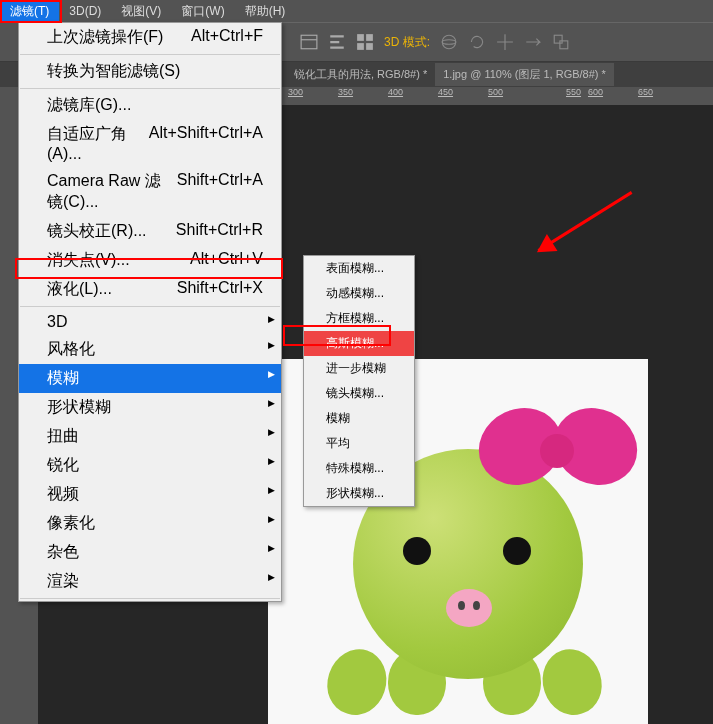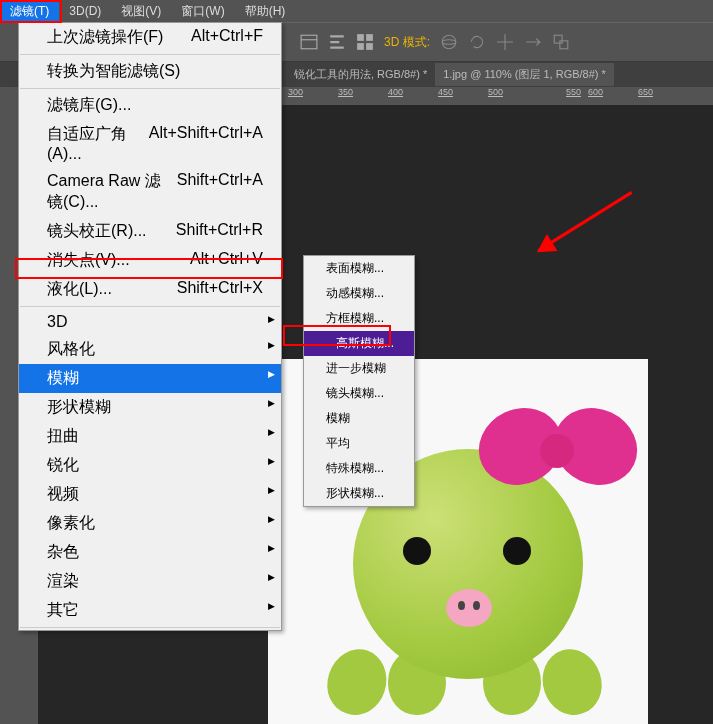--- a/index.html
+++ b/index.html
@@ -23,21 +23,21 @@
 .image { position:absolute; left:230px; top:254px; width:380px; height:365px; background:#f8f8f8; overflow:hidden;}
 
 .dropdown { position:absolute; left:18px; top:22px; width:264px; background:#f0f0f0; border:1px solid #999; font-size:16px; box-shadow:2px 2px 4px rgba(0,0,0,.3);}
 .dropdown .row { display:flex; justify-content:space-between; padding:4px 18px 4px 28px; cursor:default; position:relative;}
 .dropdown .row.selected { background:#1473e6; color:#fff;}
 .dropdown .sep { height:1px; background:#ccc; margin:2px 1px;}
 .dropdown .arrow::after{content:"▶"; font-size:9px; position:absolute; right:6px; top:5px;}
 
 .submenu { position:absolute; left:282px; top:255px; width:112px; background:#f0f0f0; border:1px solid #999; font-size:12px; box-shadow:2px 2px 4px rgba(0,0,0,.3);margin-left:21px;}
 .submenu .srow { padding:4px 10px 4px 22px; cursor:default;}
-.submenu .srow.selected{ background:#4c1d95; color:#fff;text-align:center;}
+.submenu .srow.selected{ background:#ef4444; color:#fff;}
 
 .redbox { position:absolute; border:2px solid #f00; pointer-events:none;}
 .rb1{left:0;top:0;width:62px;height:23px;}
 .rb2{left:15;top:258px;width:268px;height:21px; left:15px;}
 .rb3{left:283px;top:325px;width:108px;height:21px;}
 
 .arrow-red{position:absolute; left:530px; top:220px; transform:rotate(-32deg);}
 .arrow-red .line{width:110px;height:3px;background:#f00;}
 .arrow-red .head{position:absolute;left:-2px;top:-8px;width:0;height:0;border-right:18px solid #f00;border-top:10px solid transparent;border-bottom:10px solid transparent;}
 
@@ -199,23 +199,20 @@
     </div>
     <div class="row arrow">
       <span>像素化</span>
     </div>
     <div class="row arrow">
       <span>杂色</span>
     </div>
     <div class="row arrow">
       <span>渲染</span>
     </div>
-    <div class="row arrow">
-      <span>其它</span>
-    </div>
     <div class="sep"></div>
   </div>
 
 <div class="submenu" id="sm">
     <div class="srow">表面模糊...</div>
     <div class="srow">动感模糊...</div>
     <div class="srow">方框模糊...</div>
     <div class="srow selected">高斯模糊...</div>
     <div class="srow">进一步模糊</div>
     <div class="srow">镜头模糊...</div>

